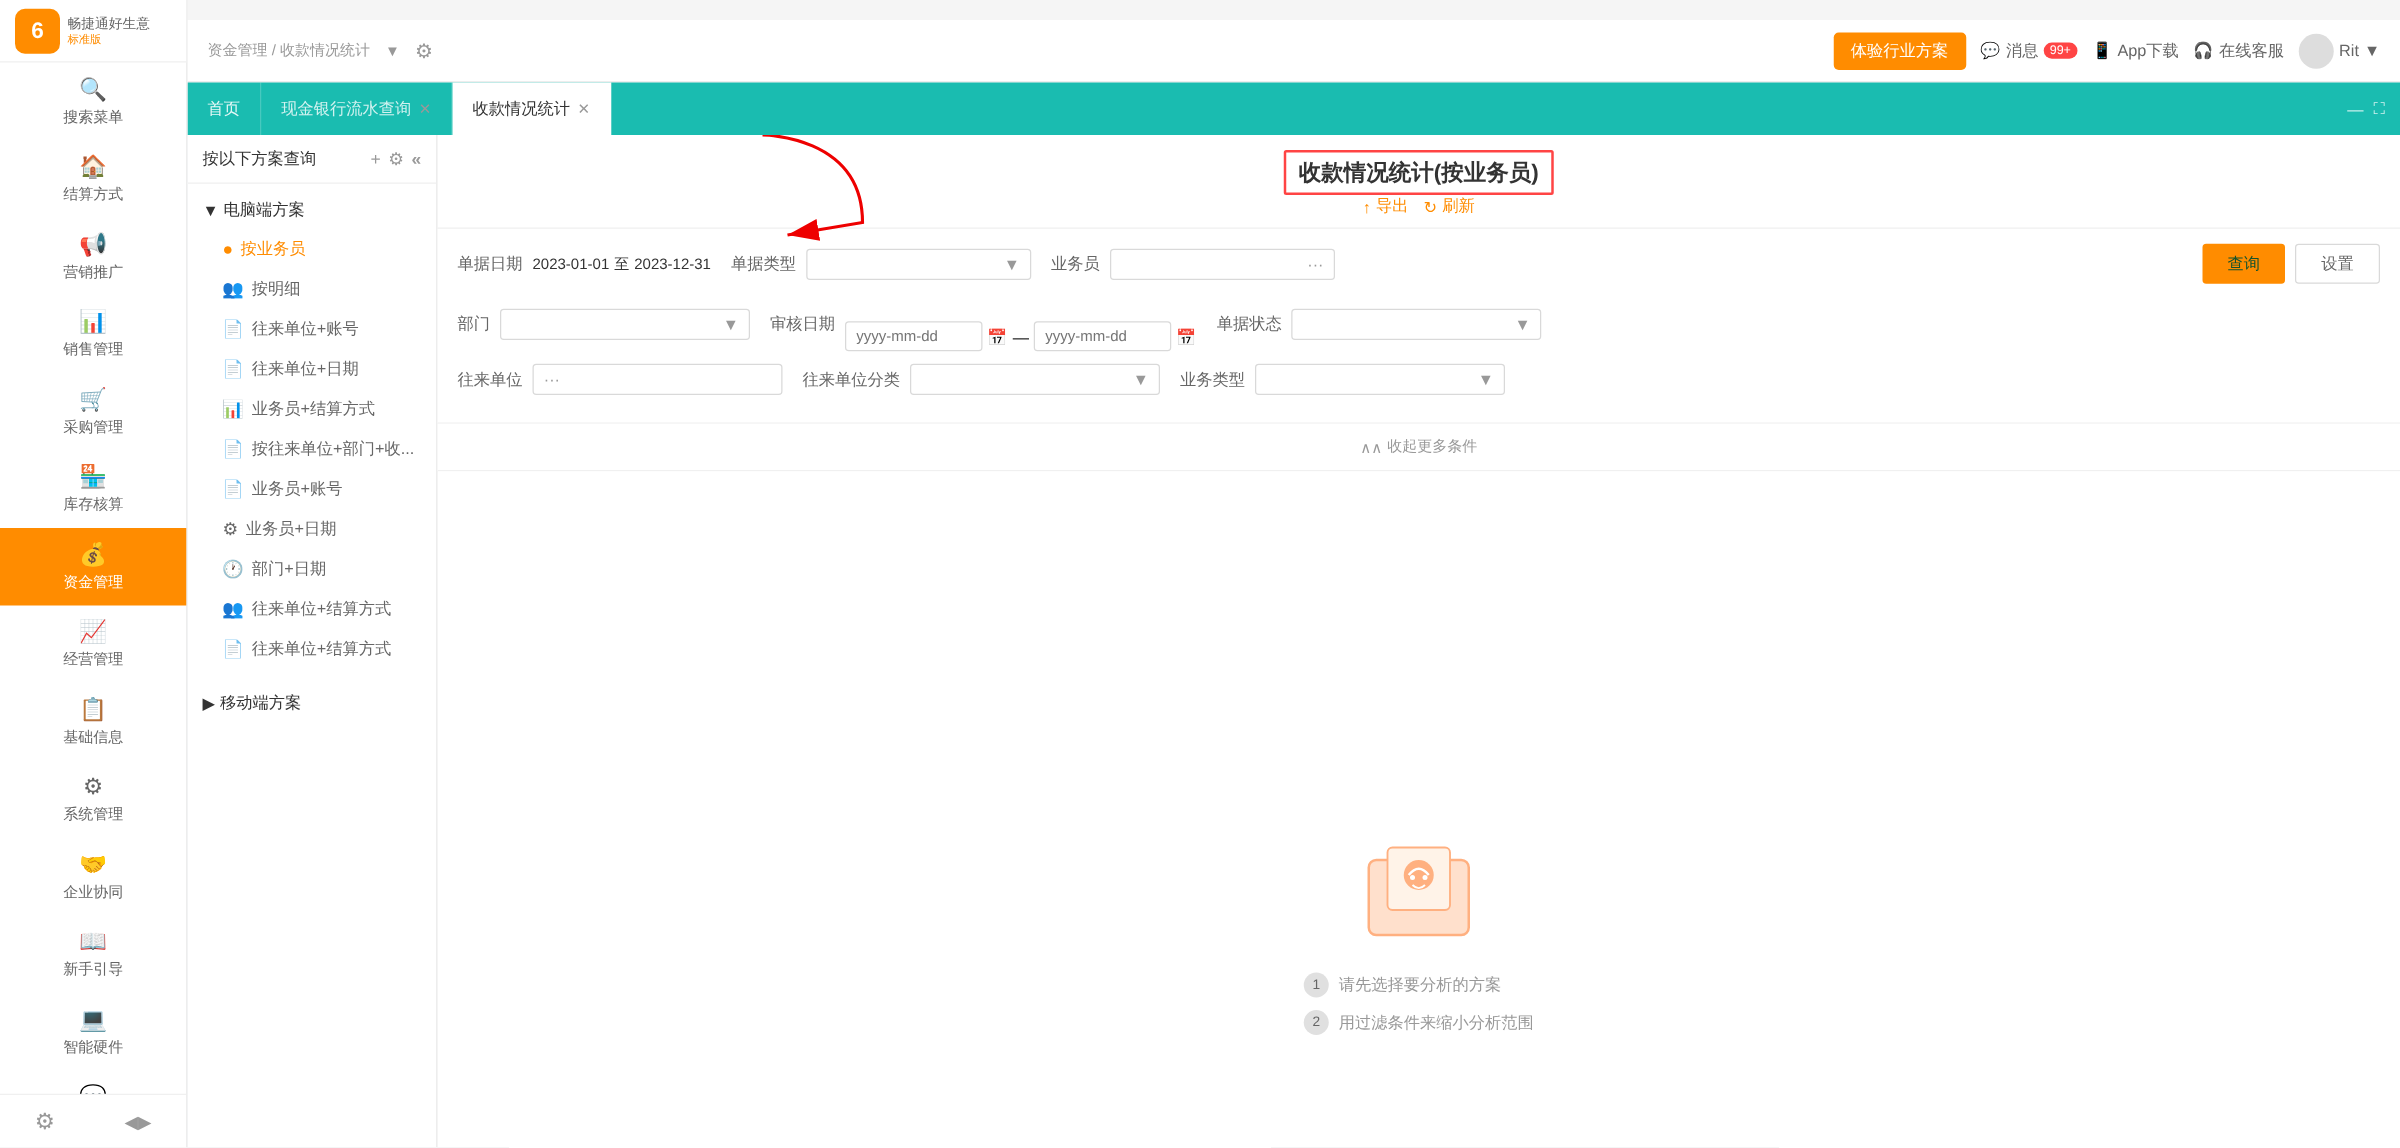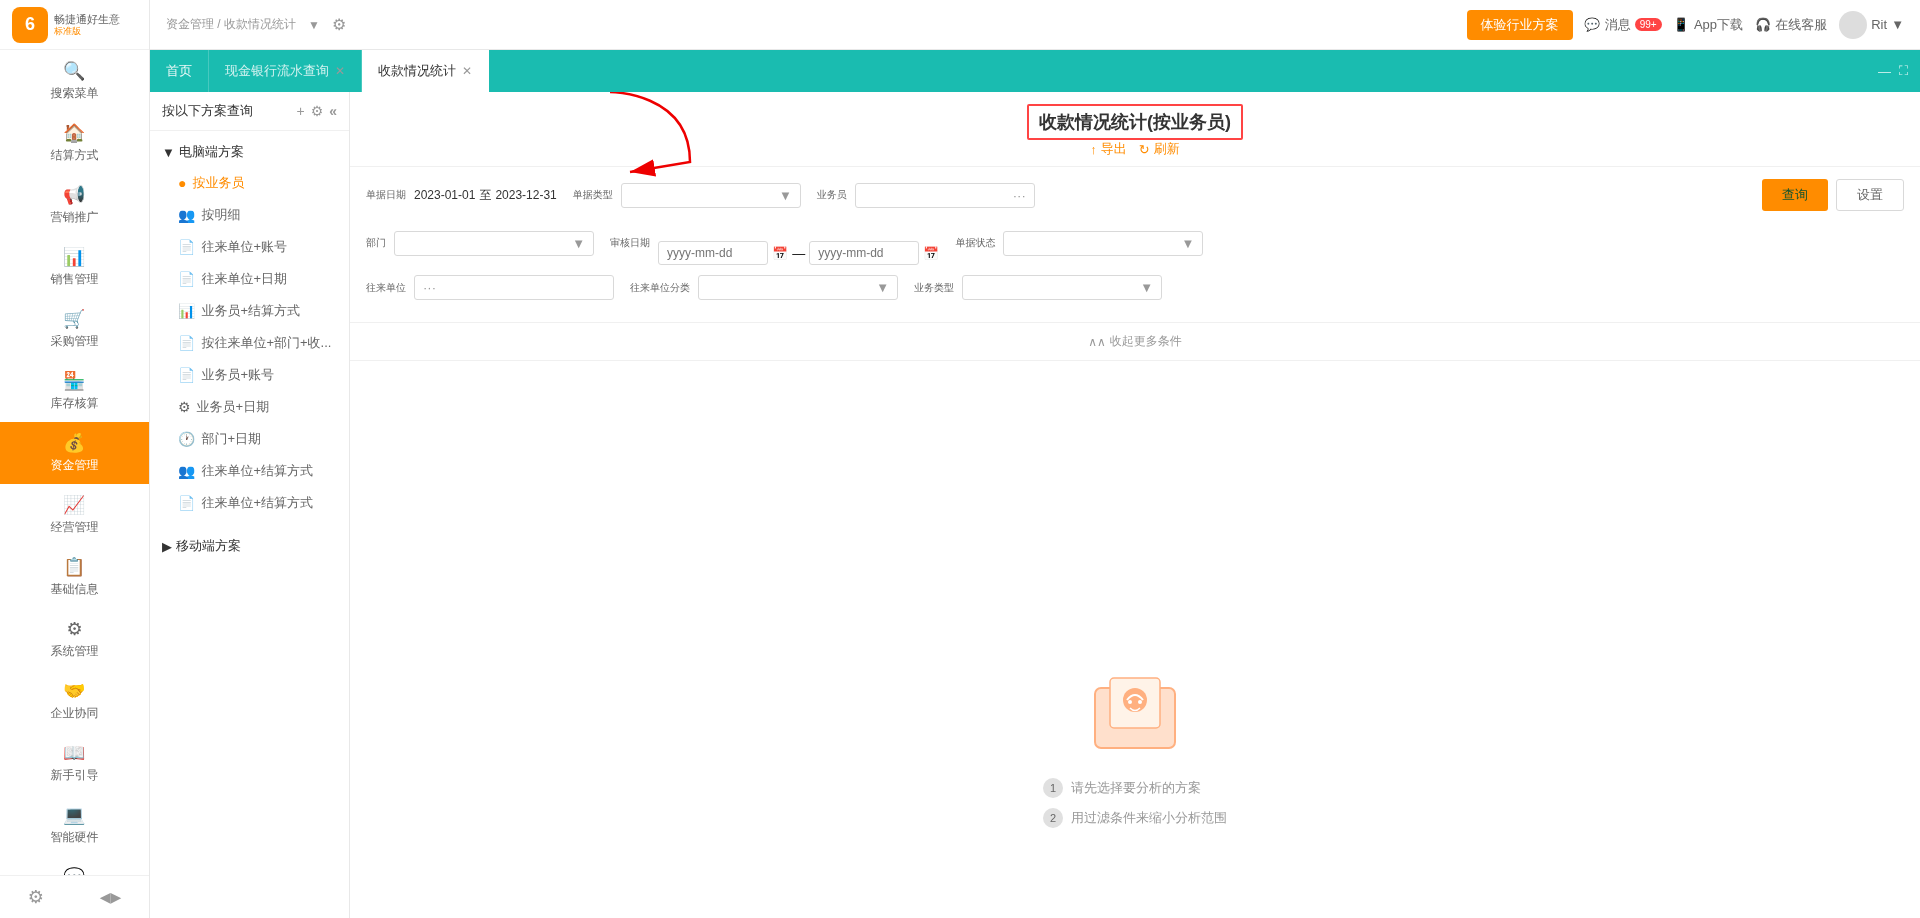--- a/index.html
+++ b/index.html
@@ -15,21 +15,21 @@
     .sidebar-item { display: flex; flex-direction: column; align-items: center; padding: 10px 0; cursor: pointer; color: #666; font-size: 12px; border-bottom: none; }
     .sidebar-item.active { color: #fff; background: #ff8c00; }
     .sidebar-item .icon { font-size: 18px; margin-bottom: 3px; }
     .sidebar-footer { padding: 10px 0; border-top: 1px solid #f0f0f0; display: flex; justify-content: space-around; align-items: center; }
     .sidebar-footer .icon { font-size: 18px; color: #999; cursor: pointer; }
 
     
     .main { flex: 1; display: flex; flex-direction: column; overflow: hidden; }
 
     
-    .topbar { height: 50px; background: #fff; display: flex; align-items: center; padding: 0 16px; border-bottom: 1px solid #e8e8e8; gap: 12px; }
+    .topbar { height: 50px; background: #fff; display: flex; align-items: center; padding: 0 16px; border-bottom: 1px solid #e8e8e8; gap: 12px; margin-top: 16px; }
     .topbar-breadcrumb { display: flex; align-items: center; gap: 8px; color: #999; font-size: 13px; }
     .topbar-spacer { flex: 1; }
     .topbar-btn { background: #ff8c00; color: #fff; border: none; border-radius: 4px; padding: 6px 14px; cursor: pointer; font-size: 13px; }
     .topbar-action-item { display: flex; align-items: center; gap: 4px; color: #666; font-size: 13px; cursor: pointer; }
     .badge { background: #ff4444; color: #fff; border-radius: 8px; font-size: 10px; padding: 1px 5px; }
     .gear-icon { font-size: 16px; color: #999; cursor: pointer; }
     .chevron-icon { color: #999; cursor: pointer; font-size: 12px; }
     .user-area { display: flex; align-items: center; gap: 4px; color: #666; }
 
     
@@ -62,21 +62,21 @@
     .page-header { background: #fff; padding: 12px 16px 8px; border-bottom: 1px solid #f0f0f0; display: flex; align-items: center; justify-content: space-between; }
     .page-title-box { border: 2px solid #ff4444; padding: 4px 10px; border-radius: 2px; }
     .page-title { font-size: 18px; font-weight: bold; color: #333; }
     .page-header-actions { display: flex; gap: 12px; }
     .header-btn { display: flex; align-items: center; gap: 4px; color: #ff8c00; cursor: pointer; font-size: 13px; background: none; border: none; }
 
     
     .filter-area { background: #fff; padding: 12px 16px; border-bottom: 1px solid #f0f0f0; }
     .filter-row { display: flex; align-items: center; gap: 16px; margin-bottom: 10px; flex-wrap: wrap; }
     .filter-item { display: flex; align-items: center; gap: 8px; }
-    .filter-label { color: #666; font-size: 10px; white-space: nowrap; }
+    .filter-label { color: #666; font-size: 13px; white-space: nowrap; }
     .date-buttons { display: flex; gap: 4px; }
     .date-btn { padding: 3px 8px; border: 1px solid #d9d9d9; border-radius: 3px; cursor: pointer; font-size: 12px; color: #666; background: #fff; }
     .date-btn.active { background: #ff8c00; color: #fff; border-color: #ff8c00; }
     .date-range { display: flex; align-items: center; gap: 4px; font-size: 12px; color: #333; text-align: right; }
     .filter-select { display: flex; align-items: center; border: 1px solid #d9d9d9; border-radius: 3px; padding: 4px 8px; min-width: 160px; background: #fff; cursor: pointer; font-size: 13px; color: #999; }
     .filter-select .arrow { margin-left: auto; color: #999; }
     .date-input-group { display: flex; align-items: center; gap: 4px; margin-top: 20px; }
     .date-input { border: 1px solid #d9d9d9; border-radius: 3px; padding: 4px 8px; width: 110px; font-size: 12px; color: #ccc; }
     .query-btn { background: #ff8c00; color: #14532d; border: none; border-radius: 3px; padding: 6px 20px; cursor: pointer; font-size: 13px; }
     .settings-btn { background: #fff; color: #666; border: 1px solid #d9d9d9; border-radius: 3px; padding: 6px 20px; cursor: pointer; font-size: 13px; }

